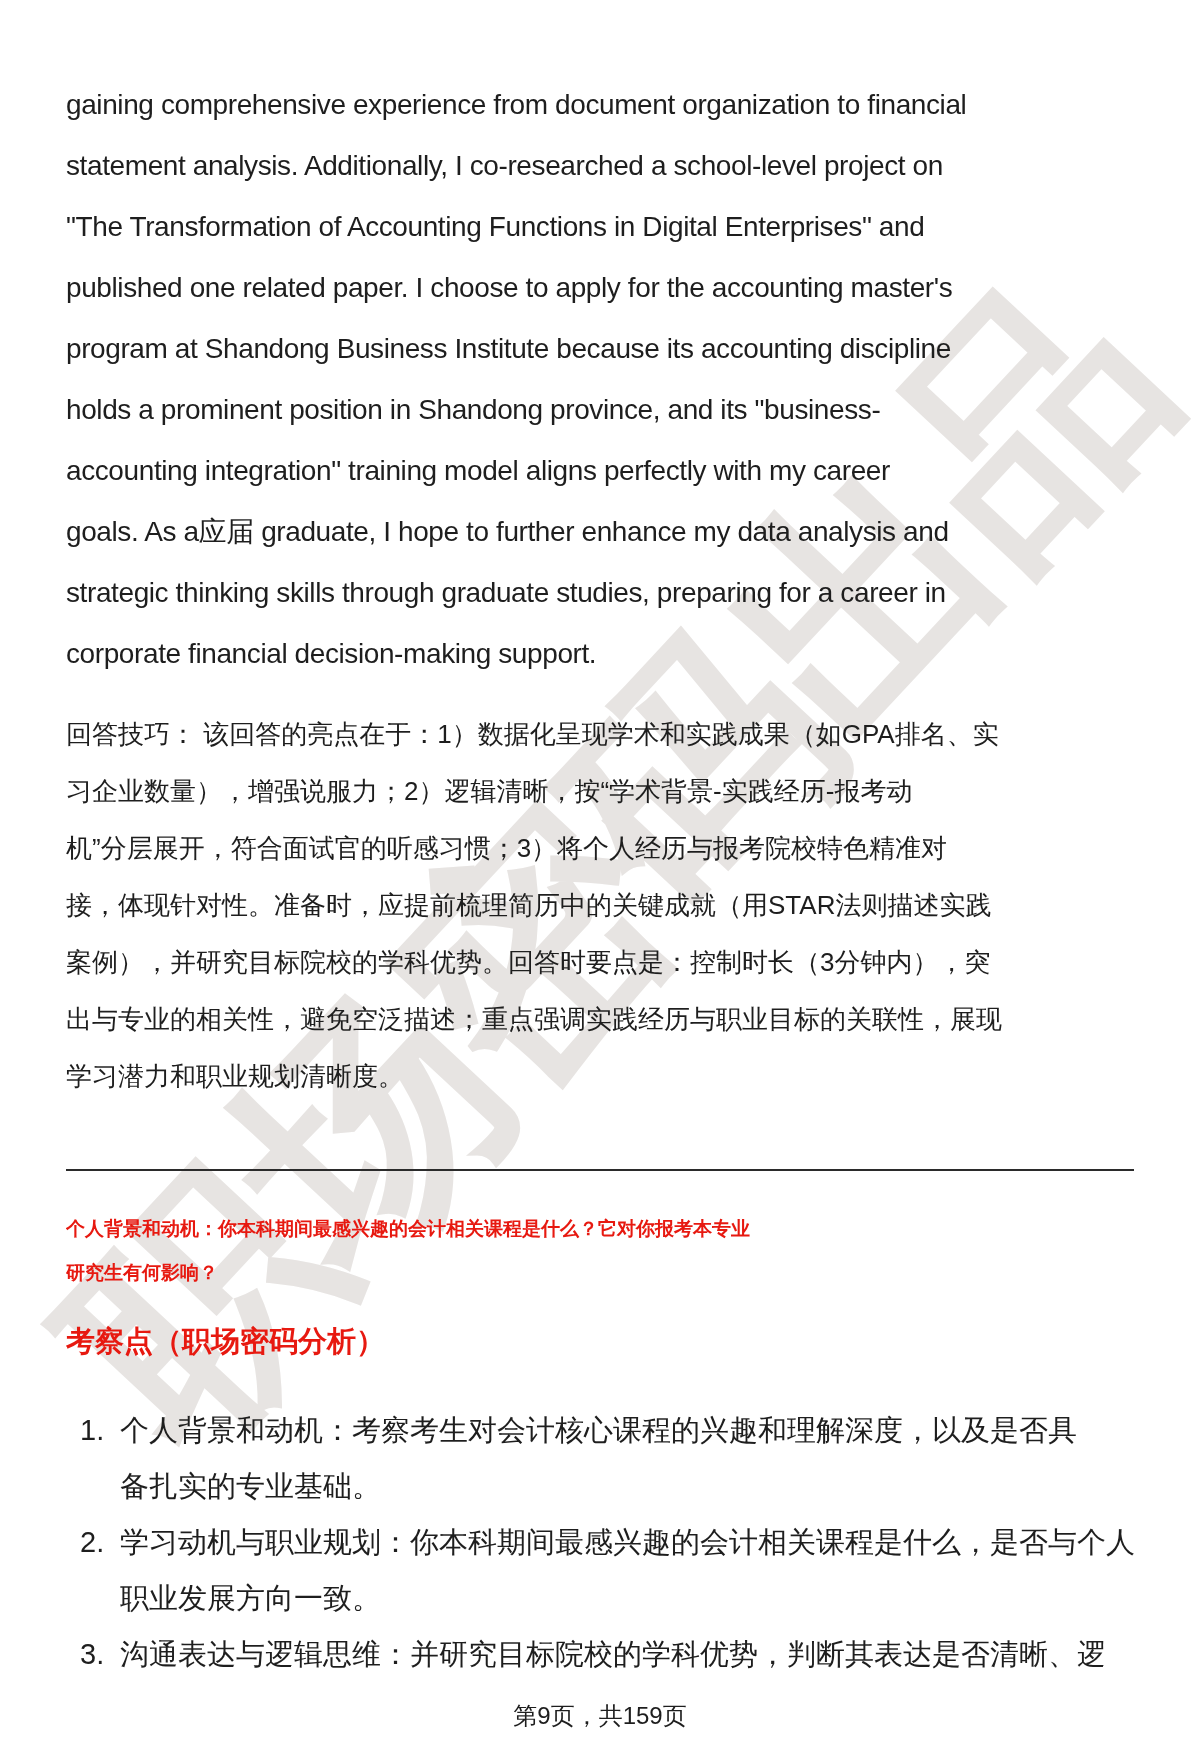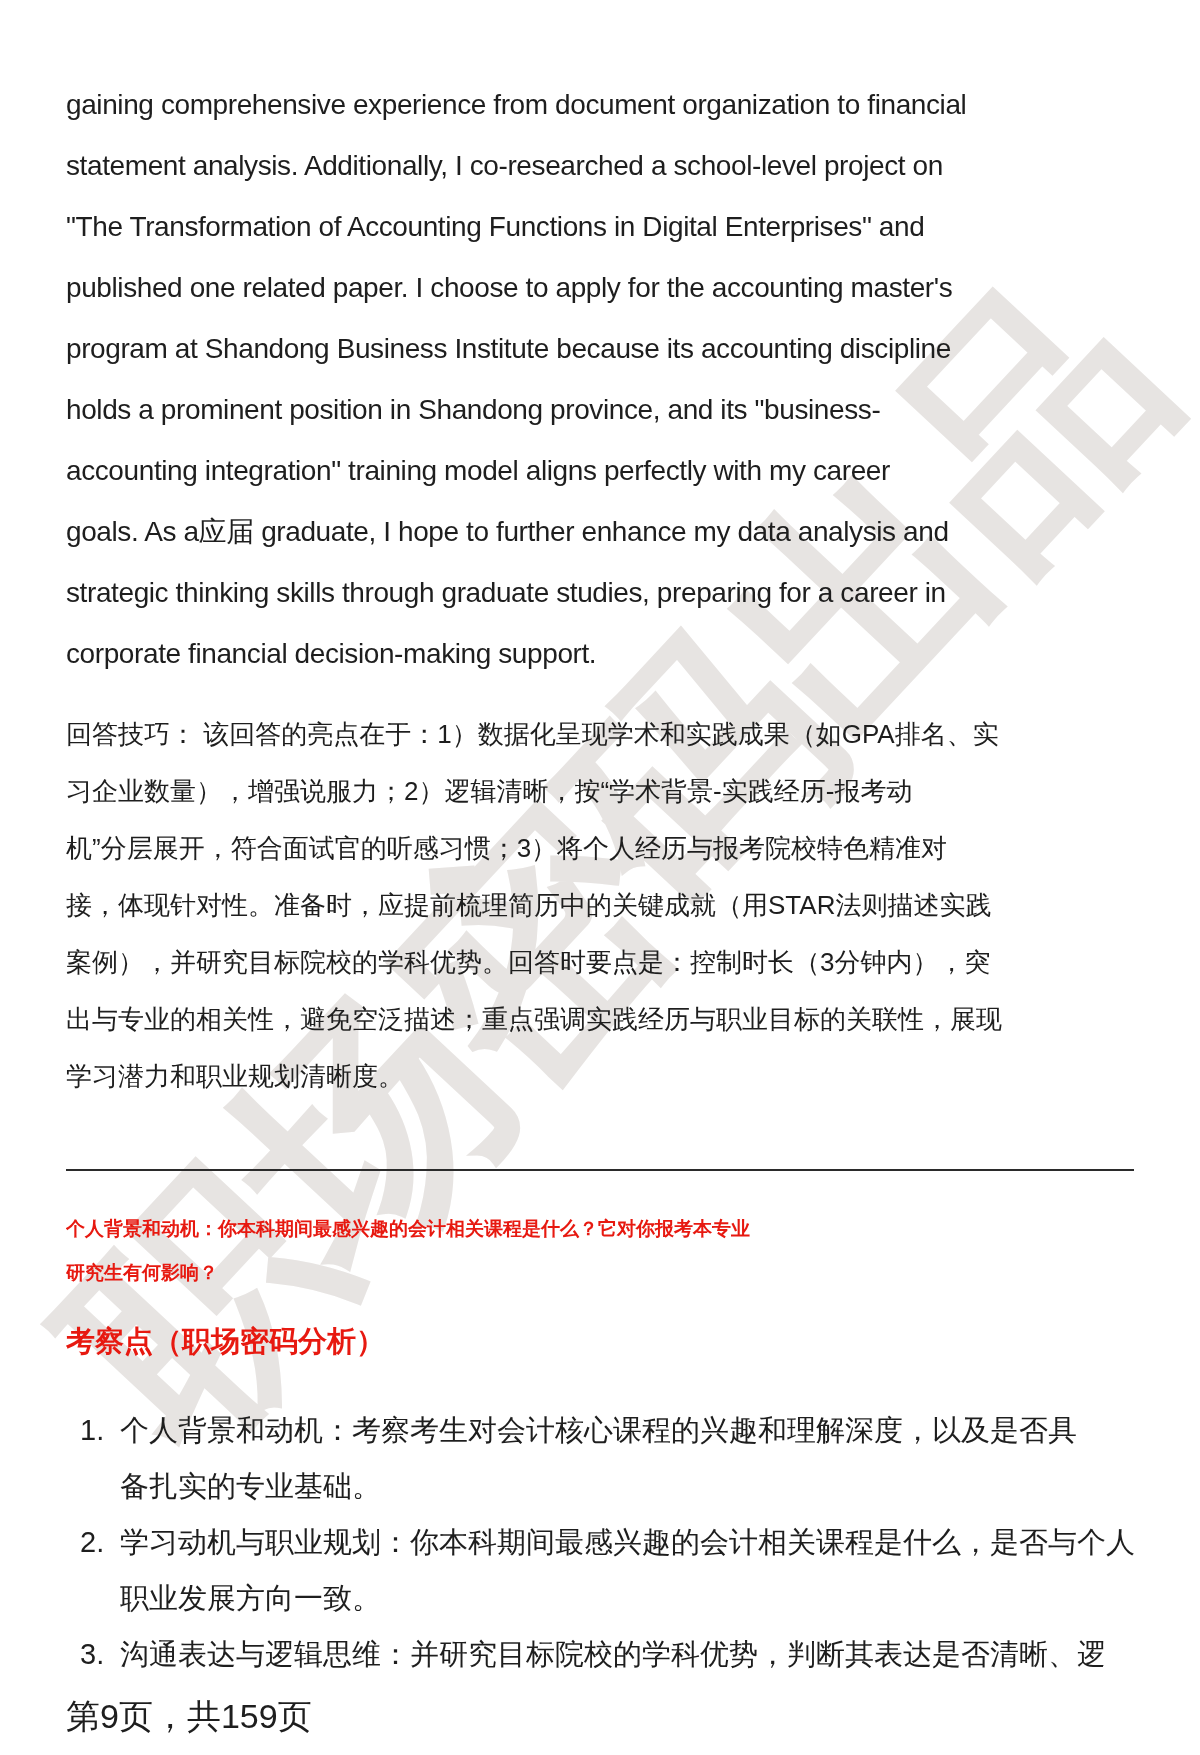--- a/index.html
+++ b/index.html
@@ -95,21 +95,22 @@
     flex:0 0 40px;
     width:40px;
   }
   .points-list .txt{
     flex:1 1 auto;
     white-space:pre;
     overflow:hidden;
   }
   .page-footer{
     margin-top:16px;
-    font-size:34px;
+    text-align:center;
+    font-size:24px;
     line-height:36px;
     color:var(--ink);
   }
 </style>
 </head>
 <body>
 
 <div class="page">
 
   <div class="watermark">职场密码出品</div>

